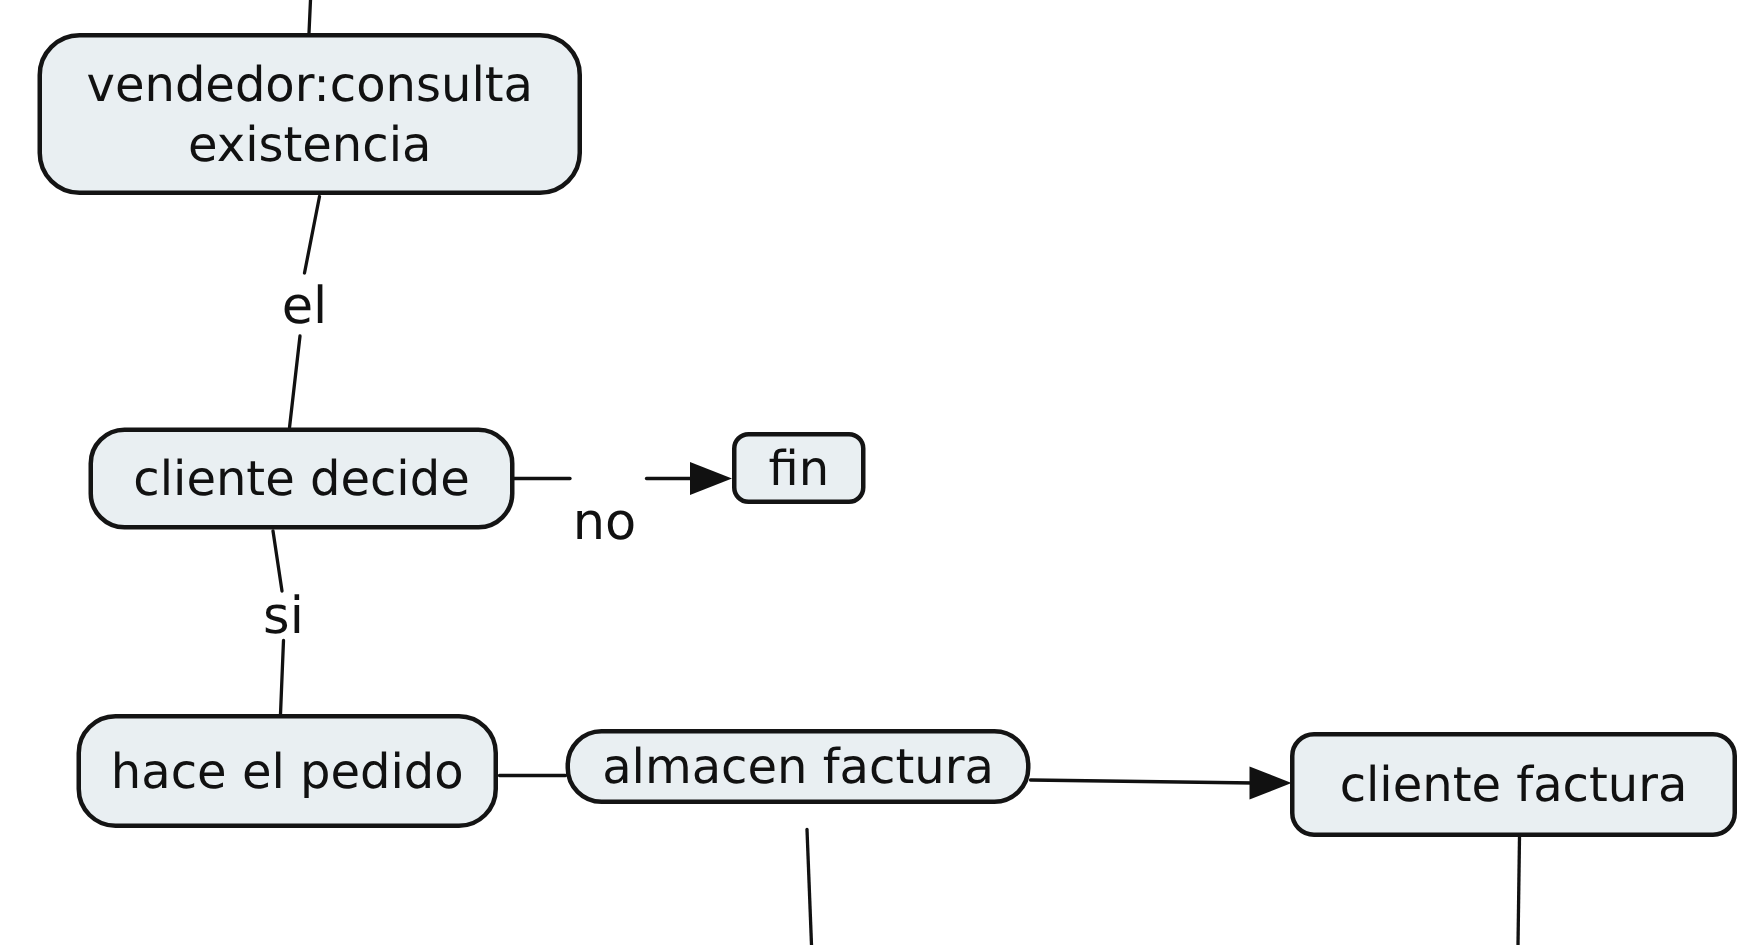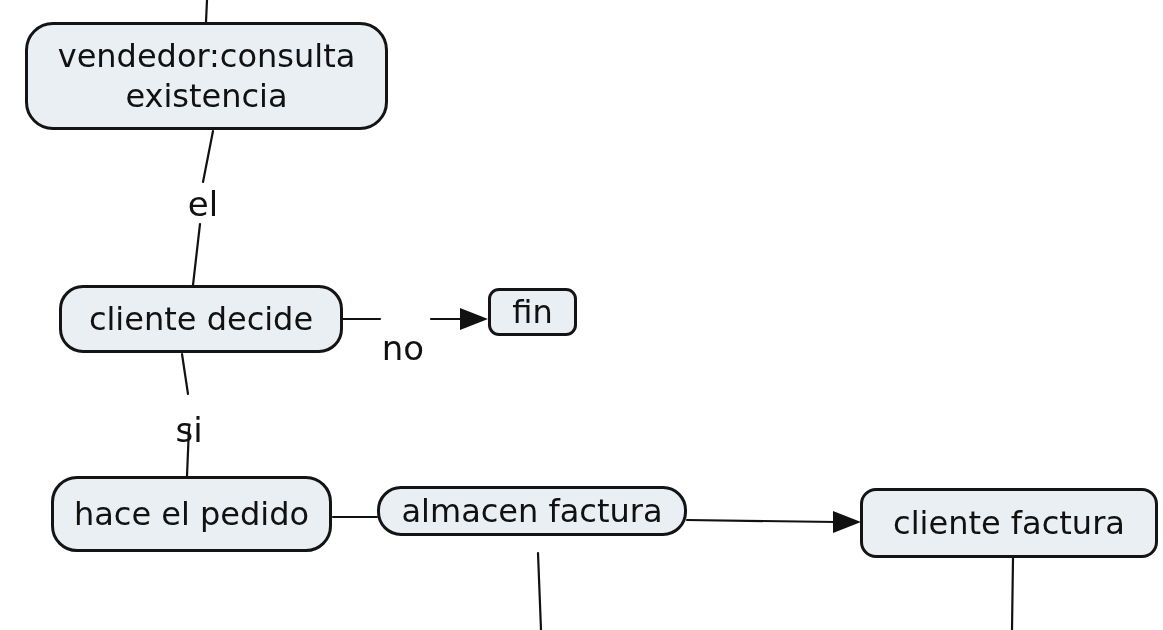--- a/index.html
+++ b/index.html
@@ -62,21 +62,21 @@
   }
   
   #node-vendedor   { left: 25px;  top: 22px;  width: 363px; height: 108px; border-radius: 28px; }
   #node-decide     { left: 59px;  top: 285px; width: 284px; height: 68px;  border-radius: 24px; }
   #node-fin        { left: 488px; top: 288px; width: 89px;  height: 48px;  border-radius: 11px; }
   #node-pedido     { left: 51px;  top: 476px; width: 281px; height: 76px;  border-radius: 26px; }
   #node-almacen    { left: 377px; top: 486px; width: 310px; height: 50px;  border-radius: 24px; }
   #node-clifactura { left: 860px; top: 488px; width: 298px; height: 70px;  border-radius: 16px; }
   #label-el { left: 203px; top: 204px; }
   #label-no { left: 403px; top: 317px; margin-top: 31px; }
-  #label-si { left: 189px; top: 430px; }
+  #label-si { left: 189px; top: 411px; }
 </style>
 </head>
 <body>
 
 <div class="canvas">
 
   <svg class="edges" viewBox="0 0 1163 630" xmlns="http://www.w3.org/2000/svg">
     <line x1="207" y1="0" x2="206" y2="22"></line>
     <line x1="213" y1="131" x2="203" y2="182"></line>
     <line x1="200" y1="224" x2="193" y2="285"></line>

